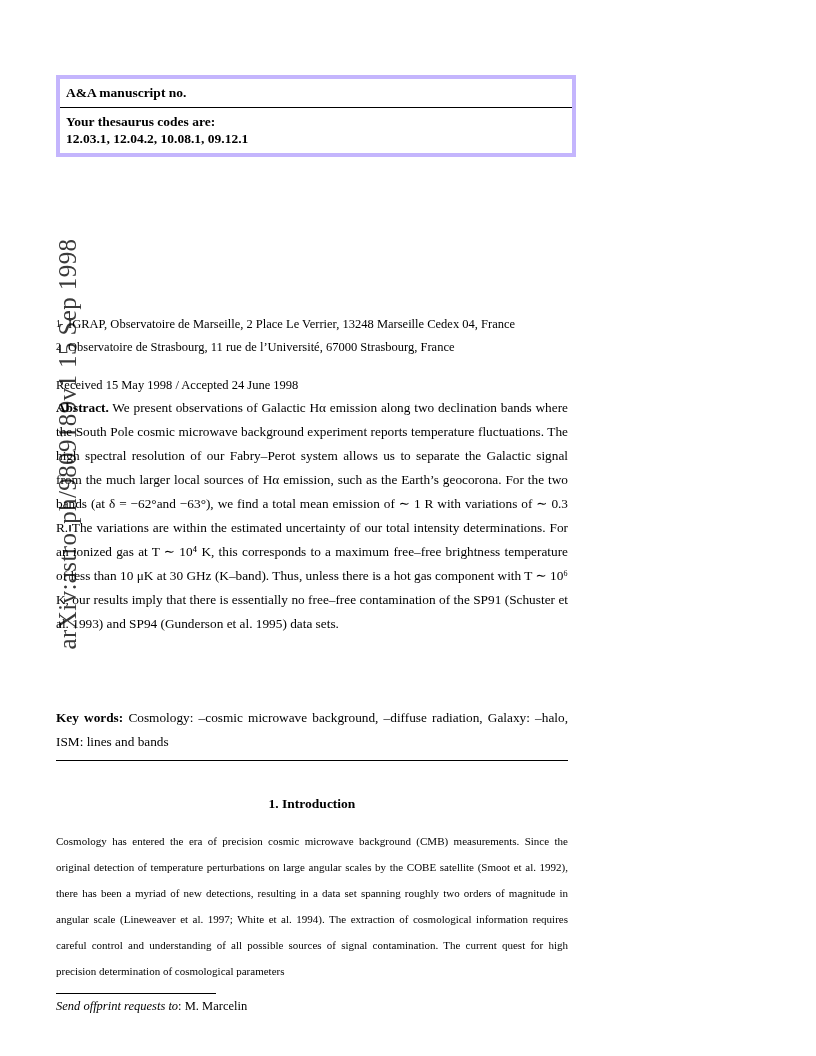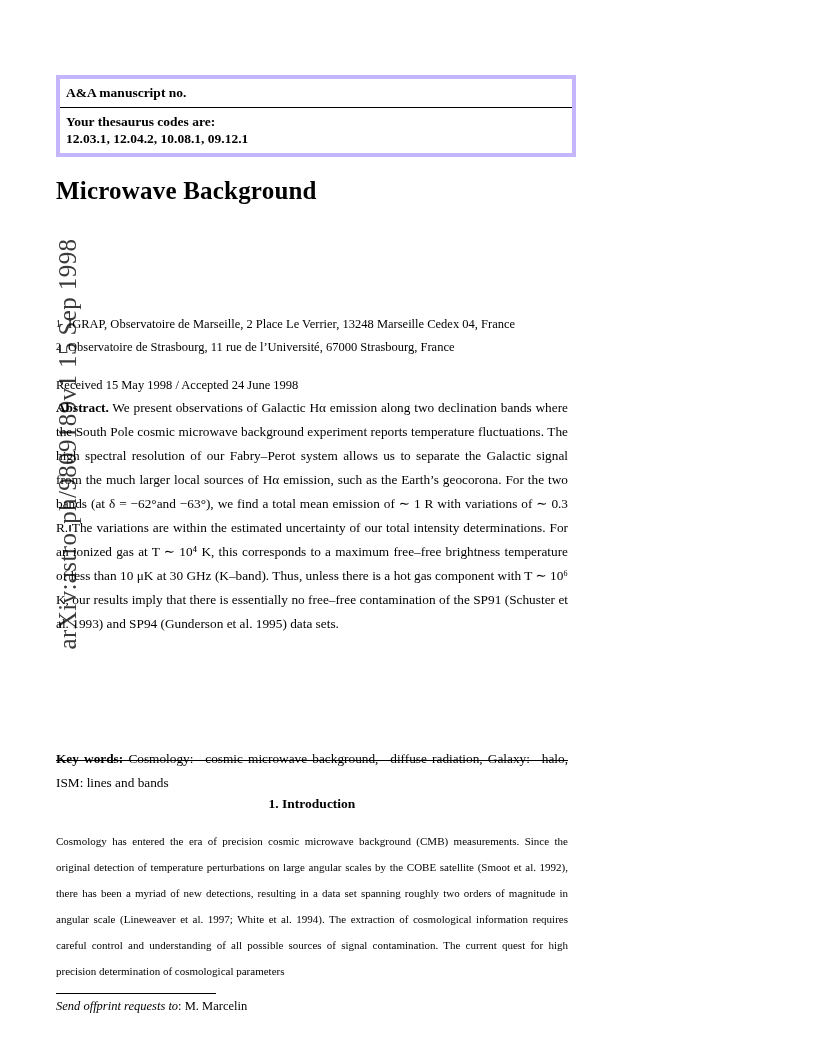--- a/index.html
+++ b/index.html
@@ -114,21 +114,20 @@
   .abstract b { font-weight: bold; }
 
   .keywords {
     position: absolute;
     left: 56px;
     top: 706px;
     width: 512px;
     font-size: 13.3px;
     line-height: 24px;
     text-align: justify;
-    margin-top: 41px;
   }
   .keywords b { font-weight: bold; }
 
   .rule-main {
     position: absolute;
     left: 56px;
     top: 760px;
     width: 512px;
     height: 1px;
     background: #000;
@@ -182,21 +181,20 @@
     <div class="ms-row first">
       <div class="ms-line bold">A&amp;A manuscript no.</div>
     </div>
     <div class="ms-row">
       <div class="ms-line bold">Your thesaurus codes are:</div>
       <div class="ms-line bold">12.03.1, 12.04.2, 10.08.1, 09.12.1</div>
     </div>
   </div>
 
   <div class="title">
-    <div>Microwave Background</div>
   </div>
 
 
   <div class="affils">
     <div class="aff-line">
       <span class="num"><sup>1</sup></span><span>IGRAP, Observatoire de Marseille, 2 Place Le Verrier, 13248 Marseille Cedex 04, France</span>
     </div>
     <div class="aff-line">
       <span class="num"><sup>2</sup></span><span>Observatoire de Strasbourg, 11 rue de l’Université, 67000 Strasbourg, France</span>
     </div>

